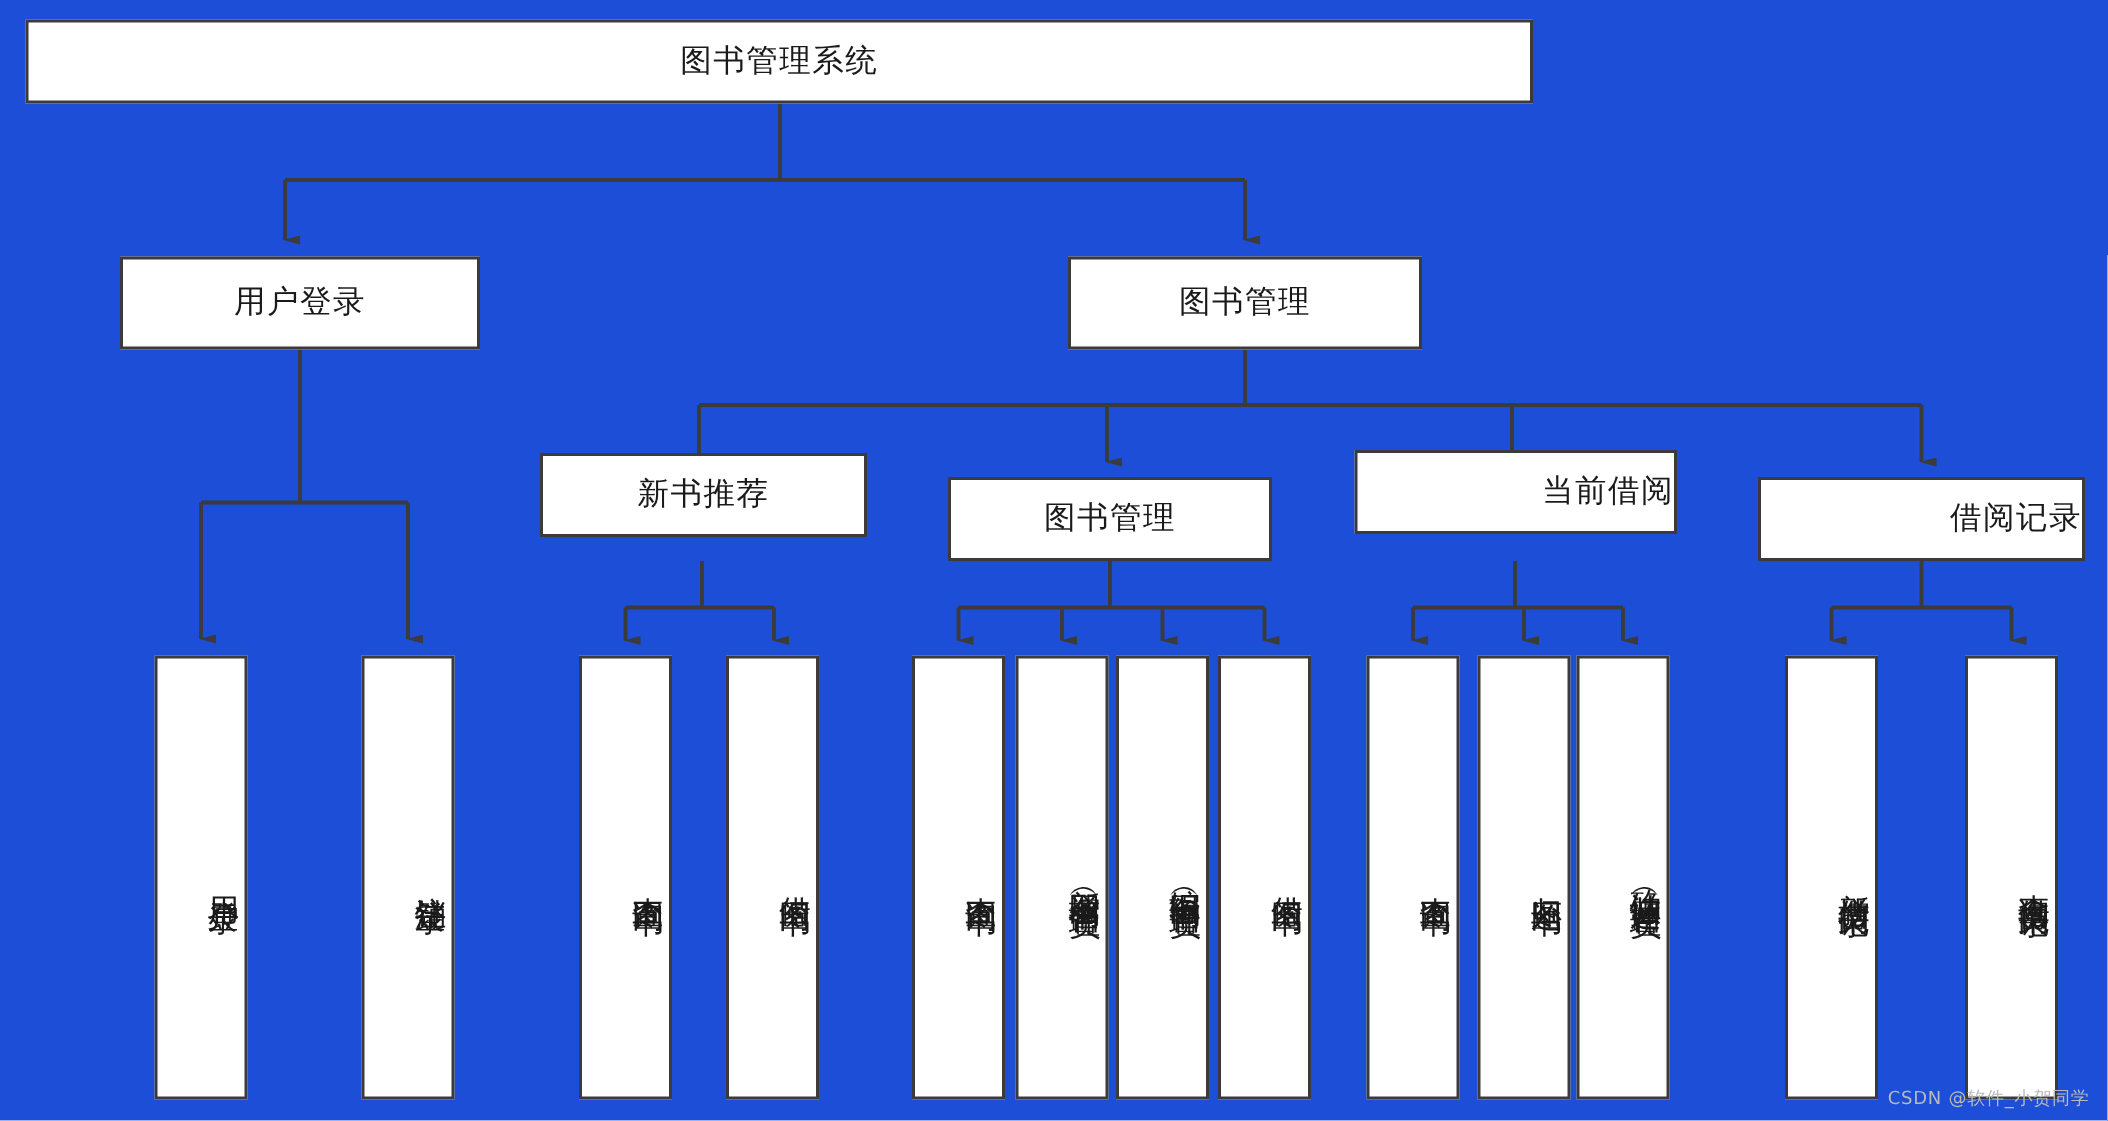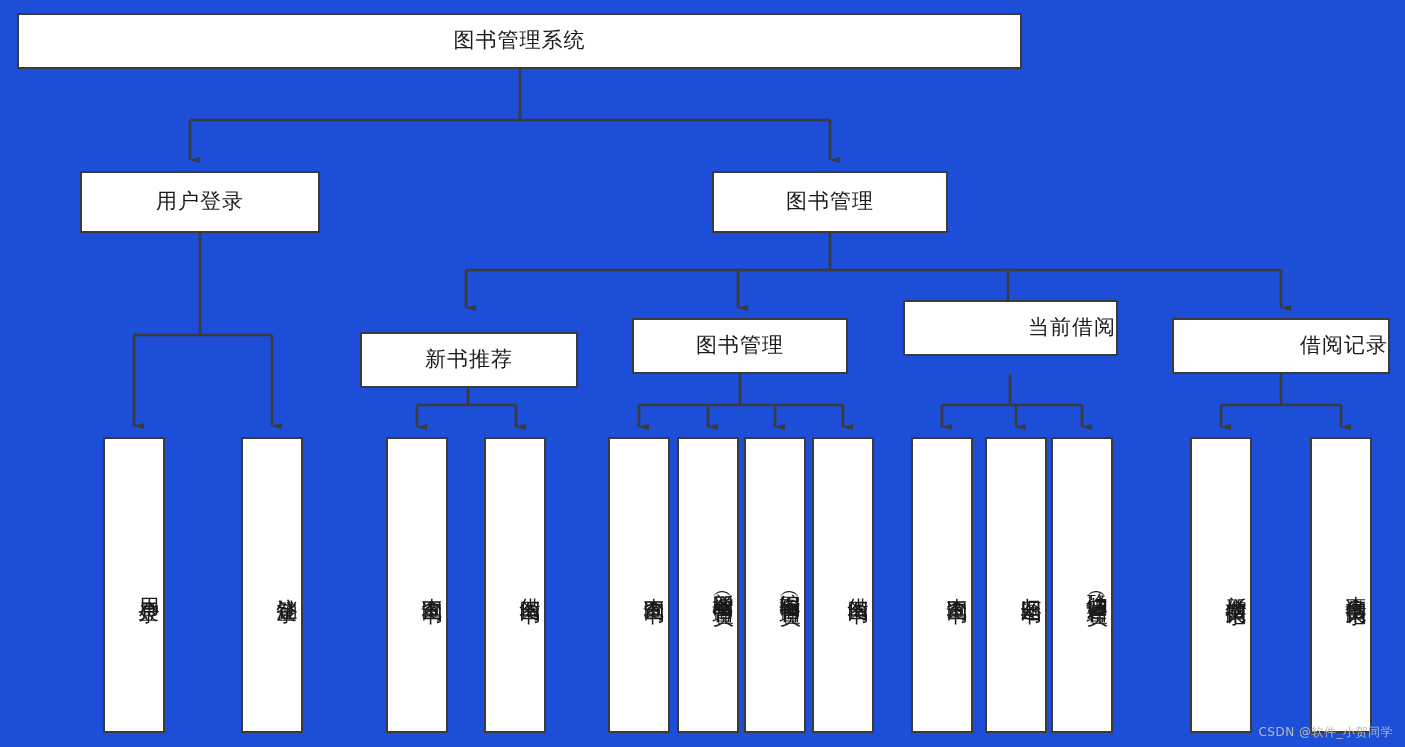--- a/index.html
+++ b/index.html
@@ -133,21 +133,21 @@
     <span class="node-label">图书管理系统</span>
   </div>
 
   <div class="node horiz" style="left:80px; top:171px; width:240px; height:62px;">
     <span class="node-label">用户登录</span>
   </div>
   <div class="node horiz" style="left:712px; top:171px; width:236px; height:62px;">
     <span class="node-label">图书管理</span>
   </div>
 
-  <div class="node horiz" style="left:360px; top:332px; width:218px; height:56px;">
+  <div class="node horiz" style="left:360px; top:302px; width:218px; height:56px;">
     <span class="node-label">新书推荐</span>
   </div>
   <div class="node horiz" style="left:632px; top:318px; width:216px; height:56px;">
     <span class="node-label">图书管理</span>
   </div>
   <div class="node horiz" style="left:903px; top:300px; width:215px; height:56px;justify-content:flex-end;">
     <span class="node-label">当前借阅</span>
   </div>
   <div class="node horiz" style="left:1172px; top:318px; width:218px; height:56px;justify-content:flex-end;">
     <span class="node-label">借阅记录</span>

